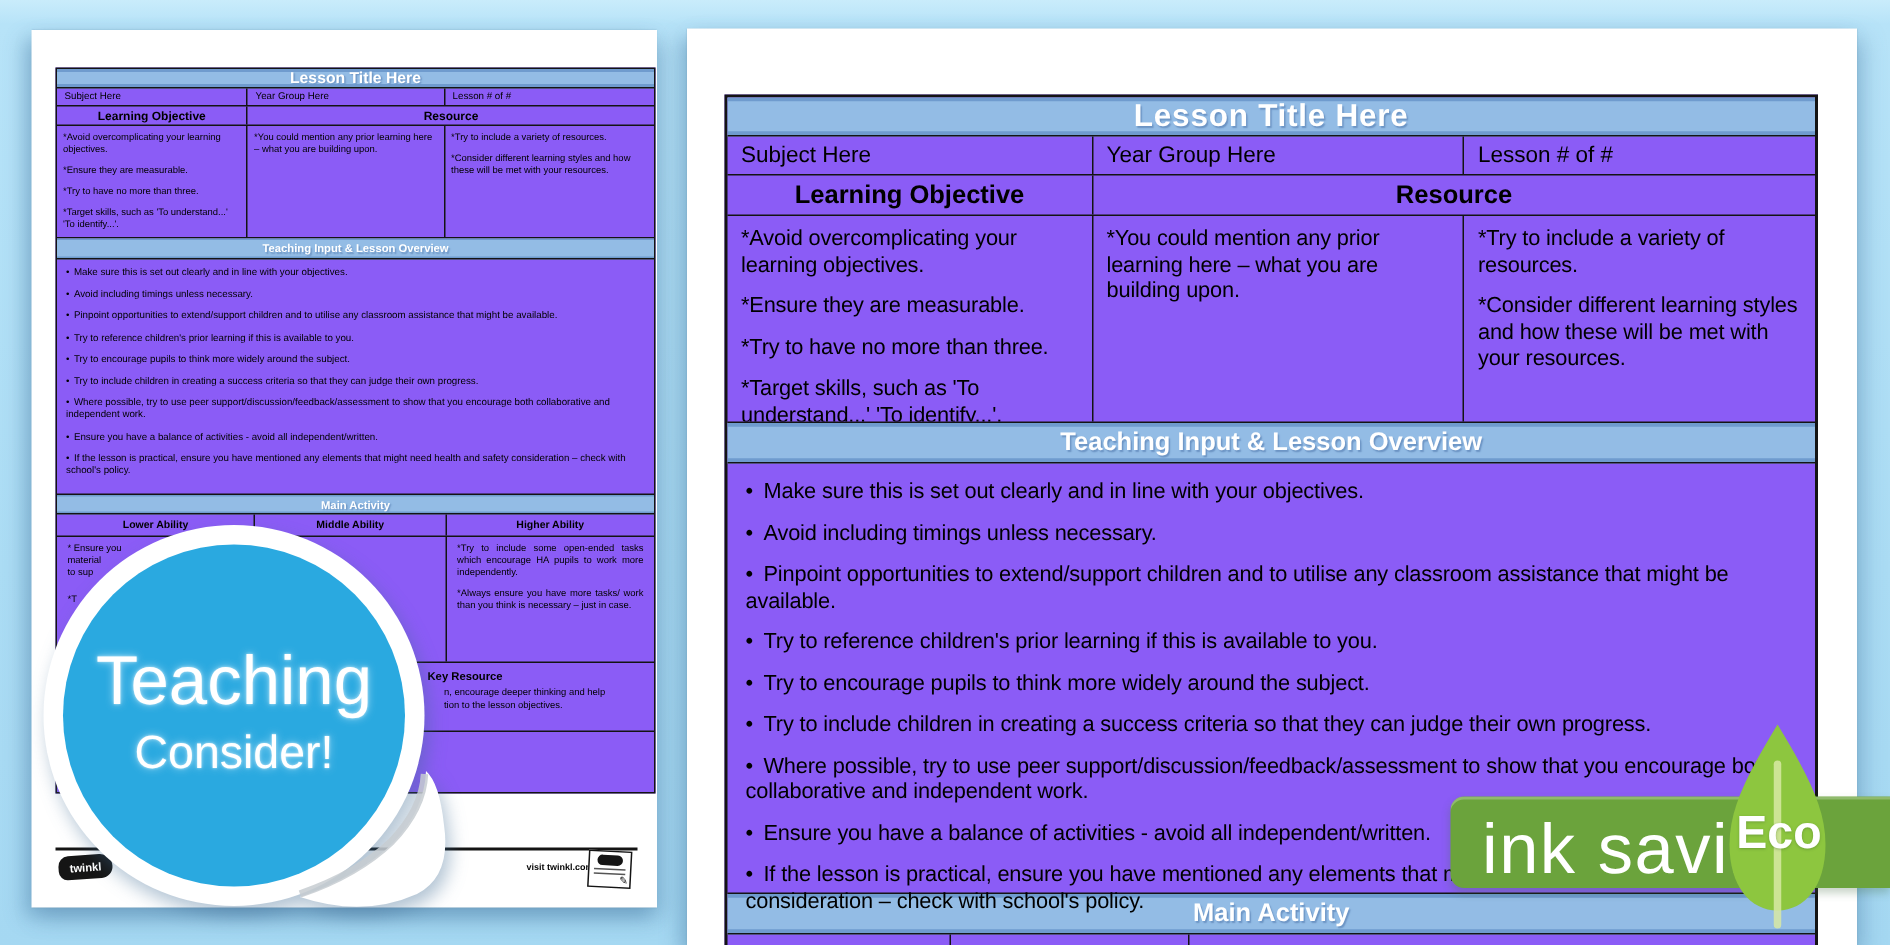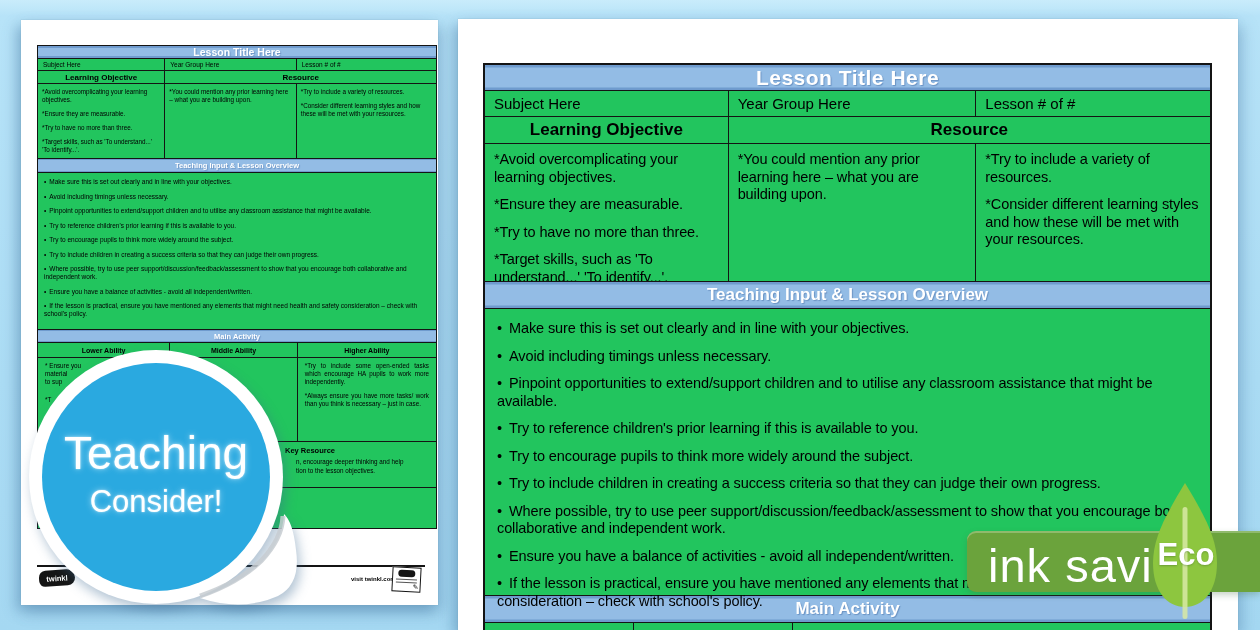--- a/index.html
+++ b/index.html
@@ -2,21 +2,21 @@
 <html><head>
 <meta charset="utf-8">
 <style>
   html,body{margin:0;padding:0;}
   body{font-family:"Liberation Sans","DejaVu Sans",sans-serif;}
   #stage{position:relative;width:1260px;height:630px;overflow:hidden;
          background:linear-gradient(180deg,#c9ecfb 0px,#b7e3f8 16px,#abdcf4 60%,#a5d8f2 100%);}
   .page{position:absolute;background:#fff;
         box-shadow:0 0 1px rgba(110,150,175,.7),-5px 6px 12px rgba(80,130,170,.45),5px 7px 14px rgba(80,130,170,.35);}
   
-  .tbl{position:absolute;box-sizing:border-box;background:#22c55e;}
+  .tbl{position:absolute;box-sizing:border-box;background:#8b5cf6;}
   .row{box-sizing:border-box;display:flex;border-bottom:1px solid #141414;}
   .cell{box-sizing:border-box;overflow:hidden;}
   .cell.brd{border-right:1px solid #141414;}
   .bar{box-sizing:border-box;display:flex;align-items:center;justify-content:center;
        background:#93bce5;color:#fff;font-weight:bold;border-bottom:1px solid #141414;
        box-shadow:inset 0 2px 0 #6f9bce,inset 0 -2px 0 #6f9bce;
        text-shadow:1px 1px 1px #6b93c3;}
   
   #page-left{left:21px;top:20px;width:417px;height:585px;}
   #mini-tbl{left:16px;top:25px;width:400px;border:1.5px solid #141414;}

